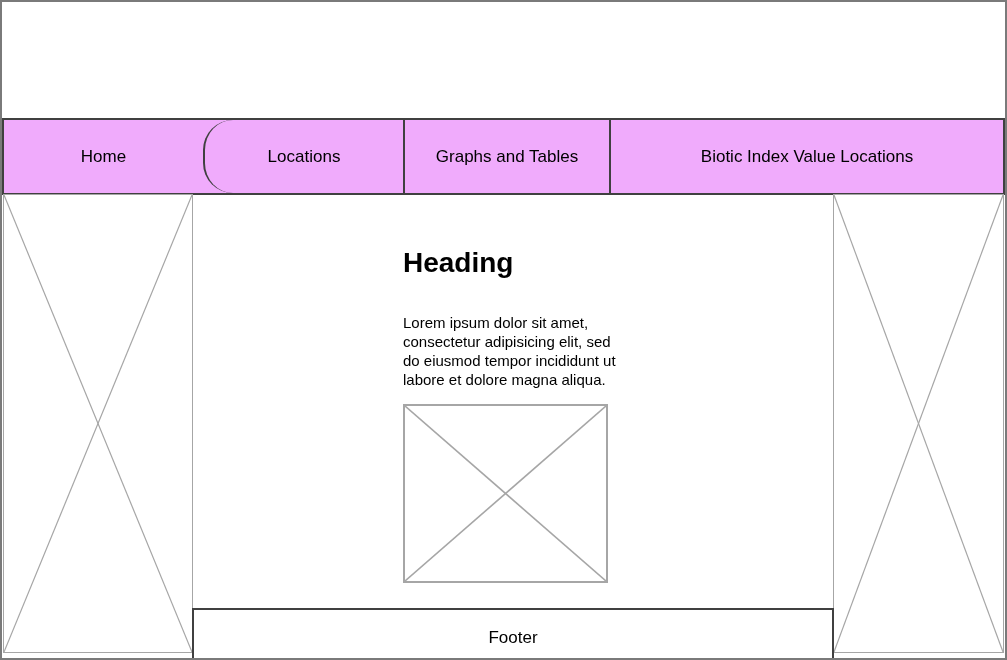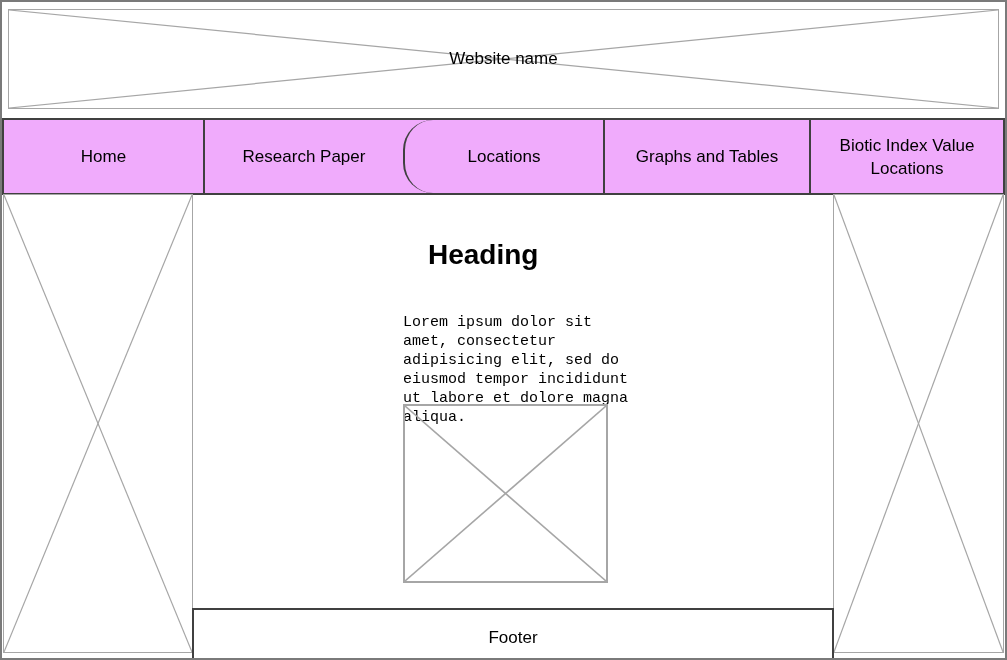--- a/index.html
+++ b/index.html
@@ -68,33 +68,31 @@
     position: absolute;
     top: 192px;
     height: 459px;
     border: 1px solid #a6a6a6;
   }
   .sidebar-left  { left: 1px;   width: 190px; }
   .sidebar-right { left: 831px; width: 171px; }
   
   .heading {
     position: absolute;
-    left: 401px; top: 235px;
+    left: 401px; top: 243px;
     font-size: 28px;
     line-height: 36px;
     font-weight: 700;
-    margin-left: 25px;
   }
   .paragraph {
     position: absolute;
     left: 401px; top: 311px;
     width: 226px;
     font-size: 15px;
     line-height: 19px;
-    font-family: Liberation Mono, monospace;
   }
   .image-ph {
     position: absolute;
     left: 401px; top: 402px;
     width: 205px; height: 179px;
     border: 2px solid #a6a6a6;
   }
   
   .footer {
     position: absolute;
@@ -106,34 +104,24 @@
     justify-content: center;
     font-size: 17px;
     background: #fff;
   }
 </style>
 </head>
 <body>
 
 <div class="page">
 
-  <div class="banner">
-    <svg class="x-svg" viewBox="0 0 100 100" preserveAspectRatio="none">
-      <line x1="0" y1="0" x2="100" y2="100" stroke="#a6a6a6" stroke-width="1.2" vector-effect="non-scaling-stroke"></line>
-      <line x1="100" y1="0" x2="0" y2="100" stroke="#a6a6a6" stroke-width="1.2" vector-effect="non-scaling-stroke"></line>
-    </svg>
-    <span class="banner-label">Website name</span>
-  </div>
 
   <nav class="navbar">
     <div class="nav-cell nav-c1">
       <span>Home</span>
-    </div>
-    <div class="nav-cell nav-c2">
-      <span>Research Paper</span>
     </div>
     <div class="nav-cell nav-c3">
       <span>Locations</span>
     </div>
     <div class="nav-cell nav-c4">
       <span>Graphs and Tables</span>
     </div>
     <div class="nav-cell nav-c5">
       <span>Biotic Index Value Locations</span>
     </div>

